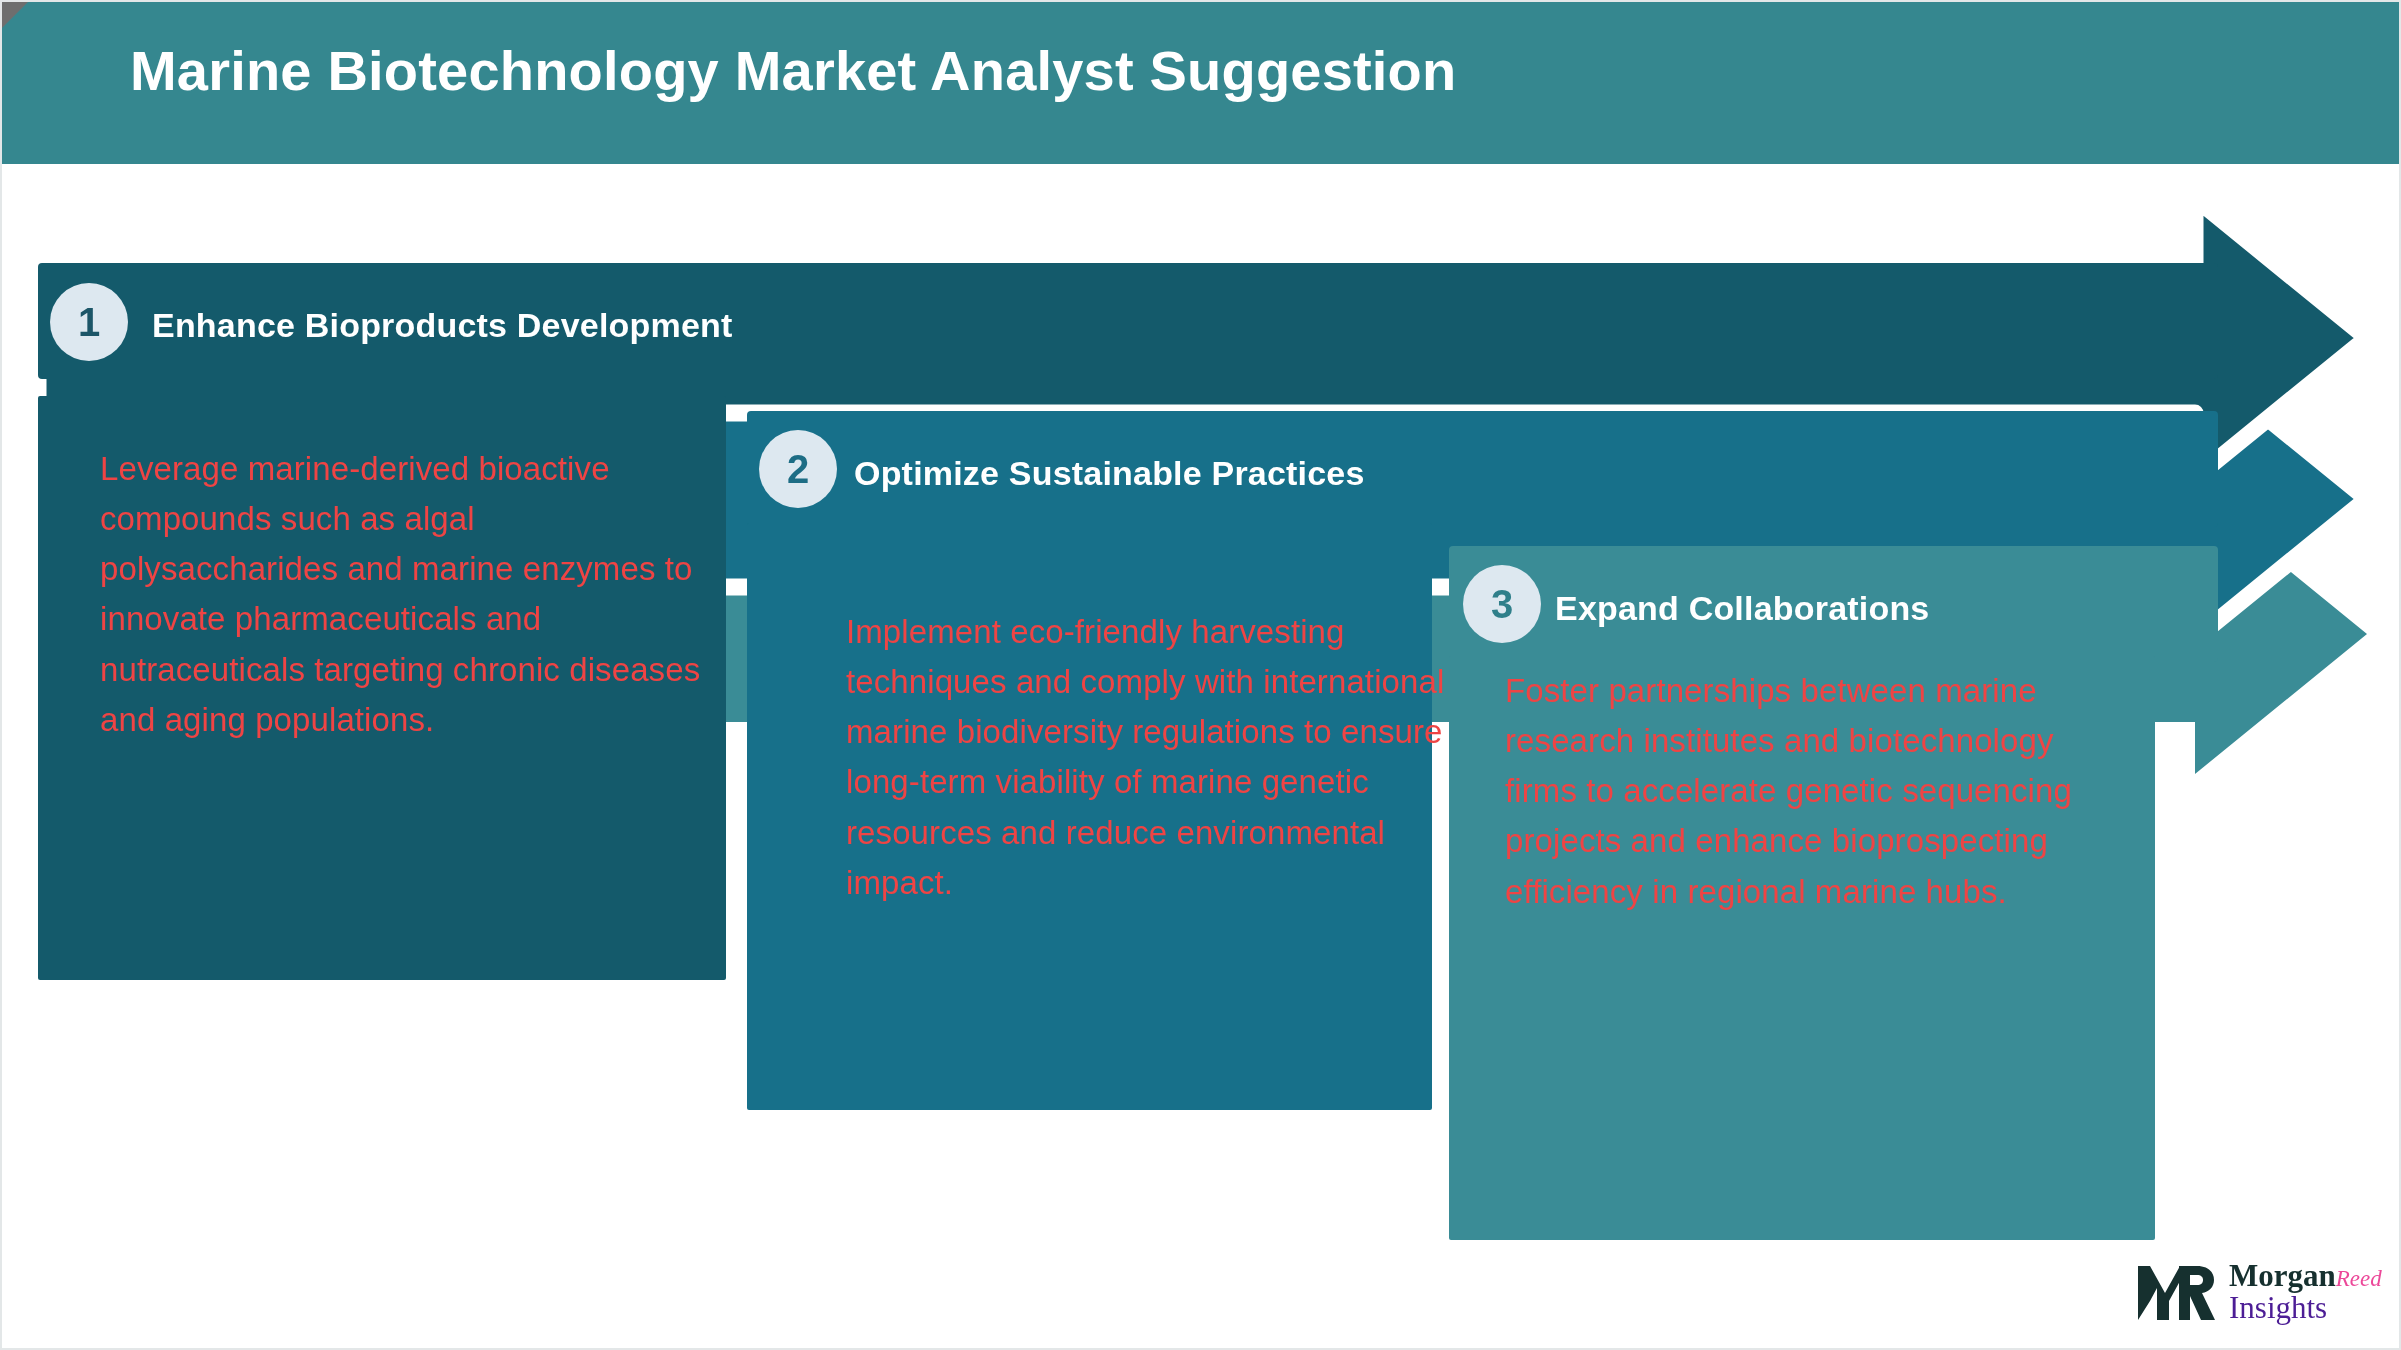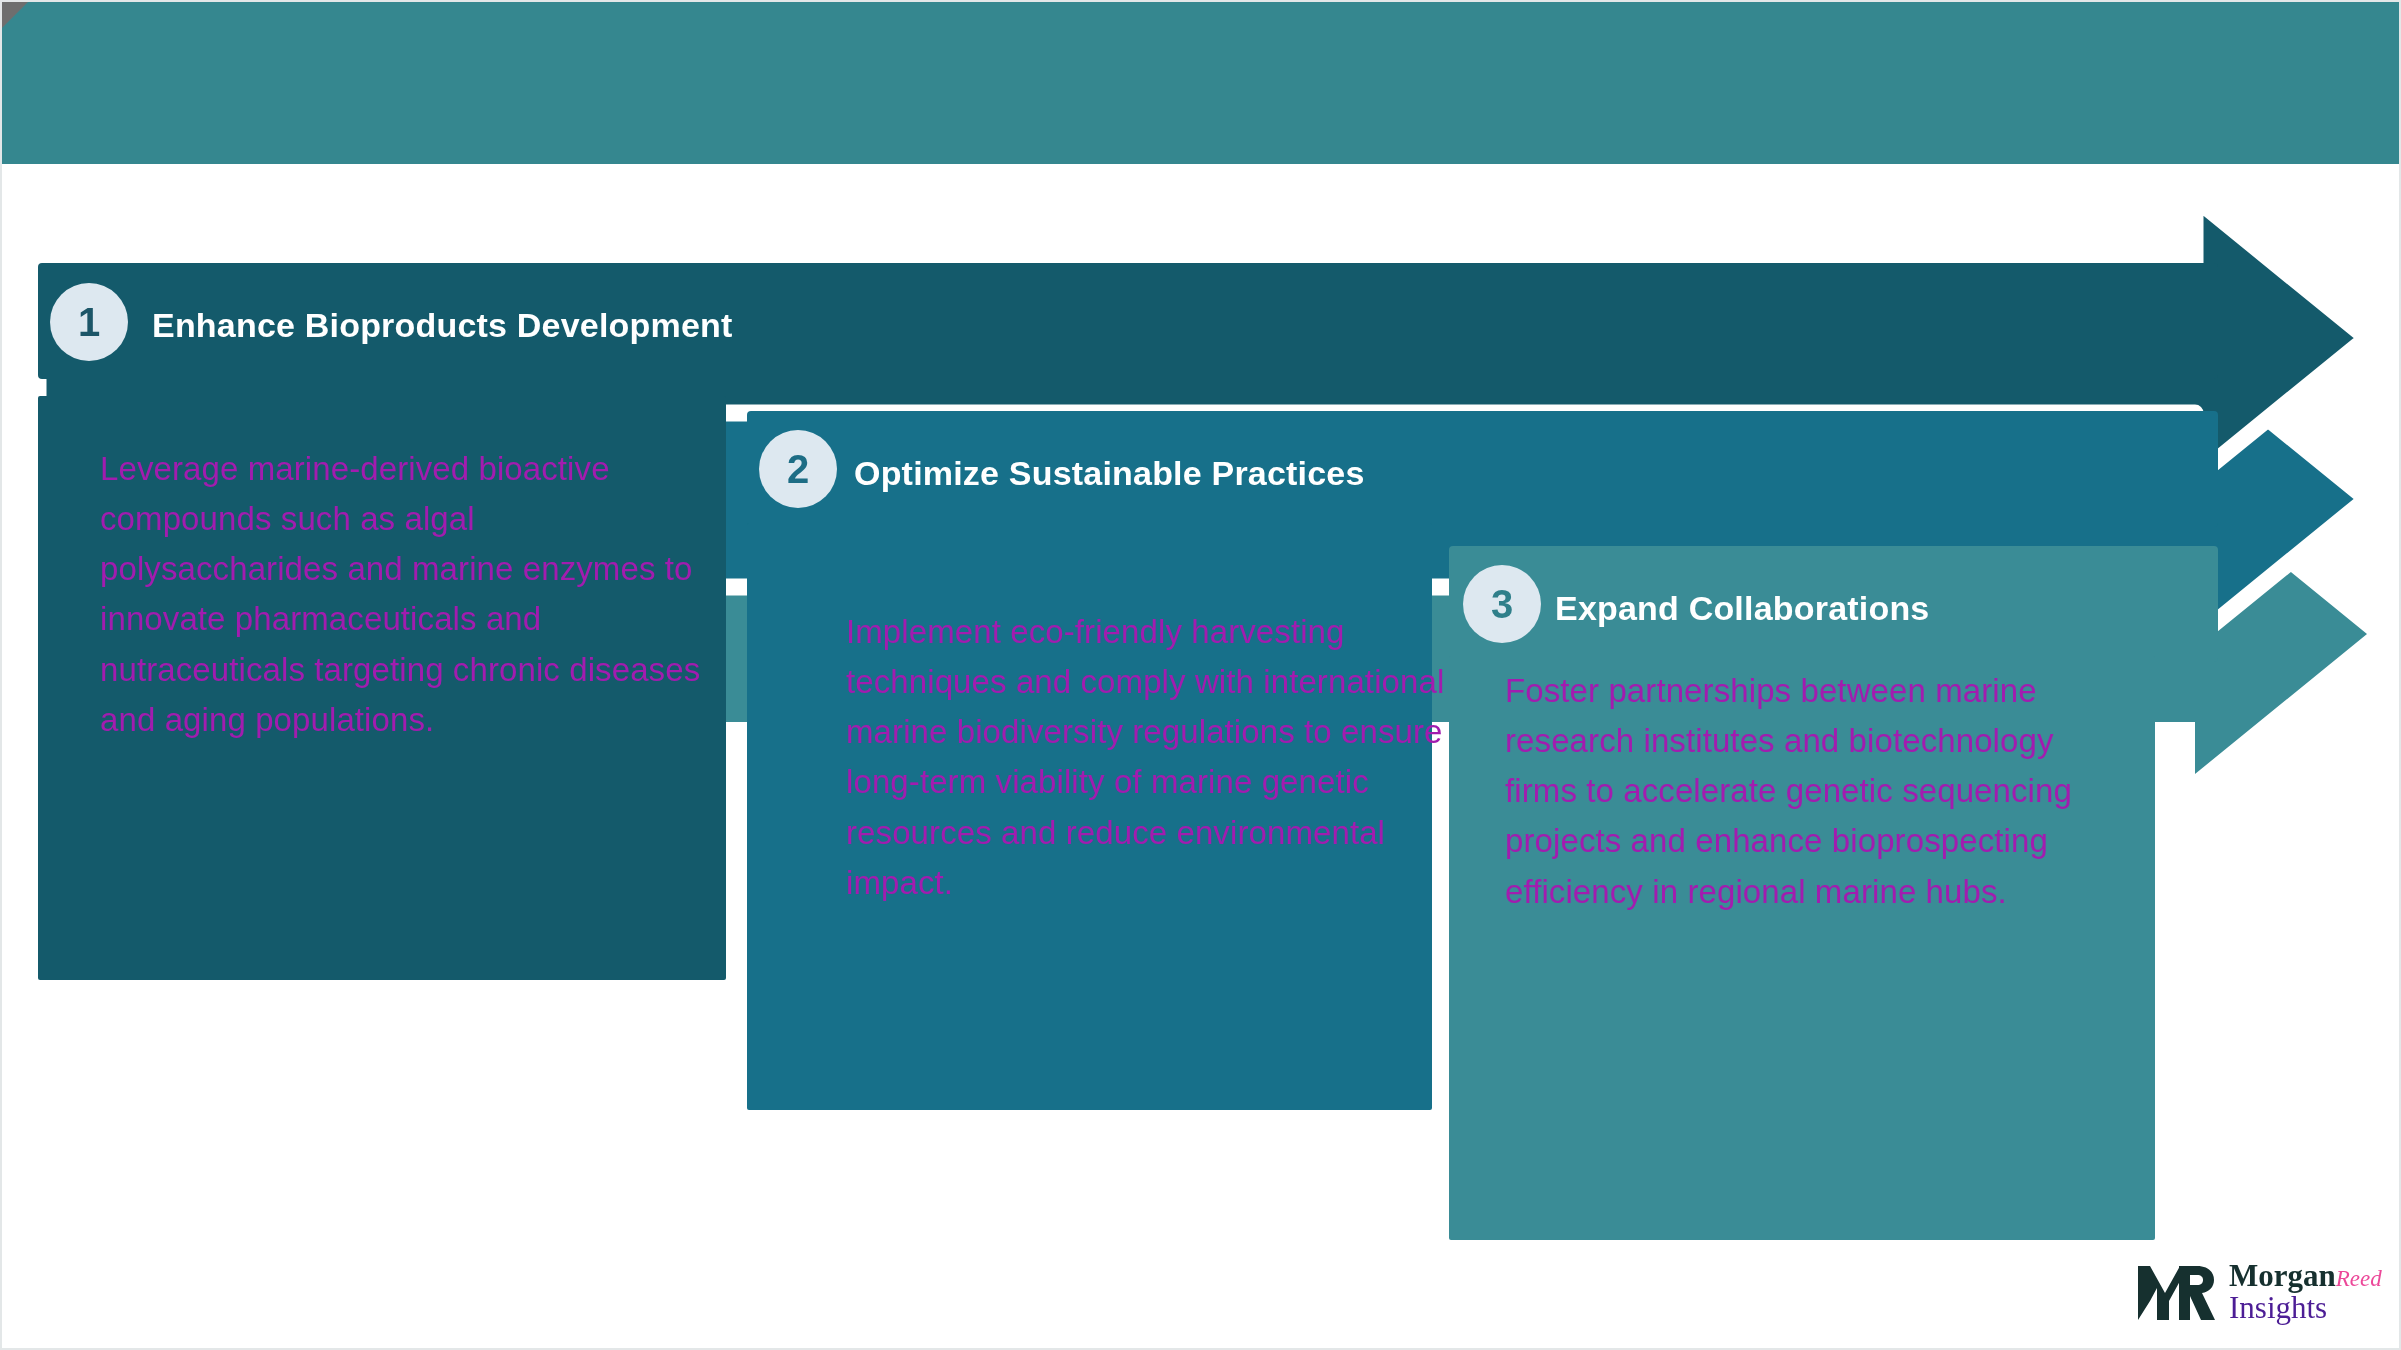--- a/index.html
+++ b/index.html
@@ -93,21 +93,21 @@
   }
 
   
   .step-card {
     position: absolute;
     box-sizing: border-box;
     border-radius: 2px;
   }
   .step-card-text {
     position: absolute;
-    color: #a21caf;
+    color: #ef4444;
     font-size: 33px;
     line-height: 1.52;
     letter-spacing: 0.1px;
   }
 
   
   .source-note {
     position: absolute;
     left: 1003px;
     top: 1272px;
@@ -152,20 +152,21 @@
     white-space: nowrap;
   }
 </style>
 </head>
 <body>
 
 <div id="canvas">
 
   <div class="header-bar">
     <div class="header-corner"></div>
+    <div class="header-title">Marine Biotechnology Market Analyst Suggestion</div>
   </div>
 
   <svg class="arrow-layer" viewBox="0 0 2401 1350" width="2401" height="1350" xmlns="http://www.w3.org/2000/svg">
 
     <path d="M 36 544 L 2193 544 L 2193 492 L 2365 632 L 2193 772 L 2193 720 L 36 720 Z" fill="#3a8c96"></path>
 
     <path d="M 36 409 L 2193 409 L 2193 357 L 2365 497 L 2193 637 L 2193 585 L 36 585 Z" fill="#17708a" stroke="#ffffff" stroke-width="17" stroke-linejoin="round"></path>
 
     <path d="M 36 261 L 2193 261 L 2193 196 L 2365 336 L 2193 476 L 2193 411 L 36 411 Z" fill="#145a6b" stroke="#ffffff" stroke-width="17" stroke-linejoin="round"></path>
   </svg>

